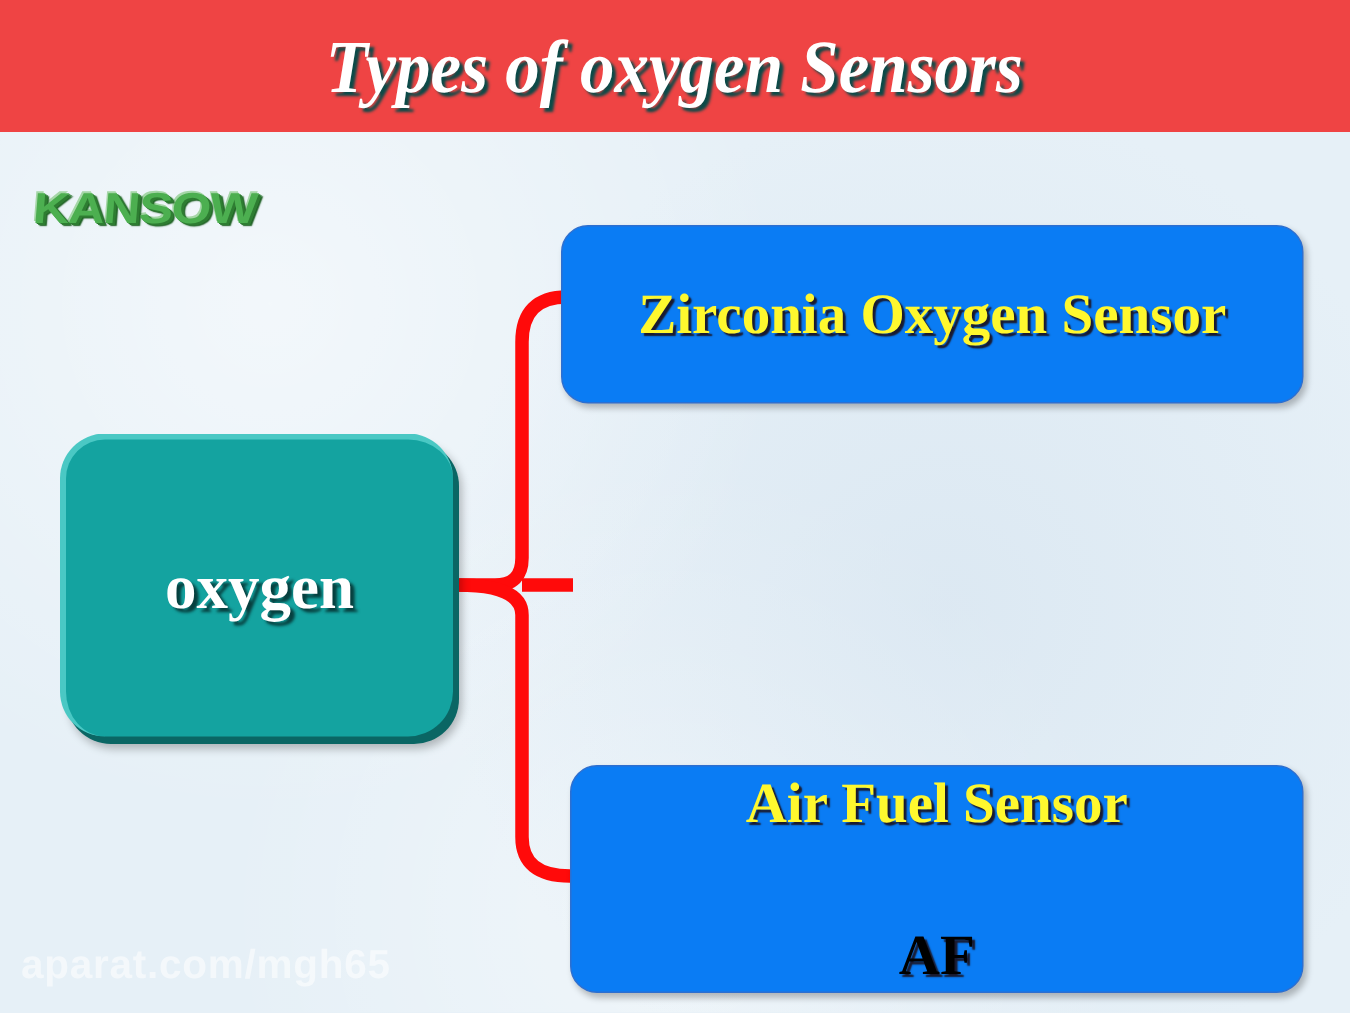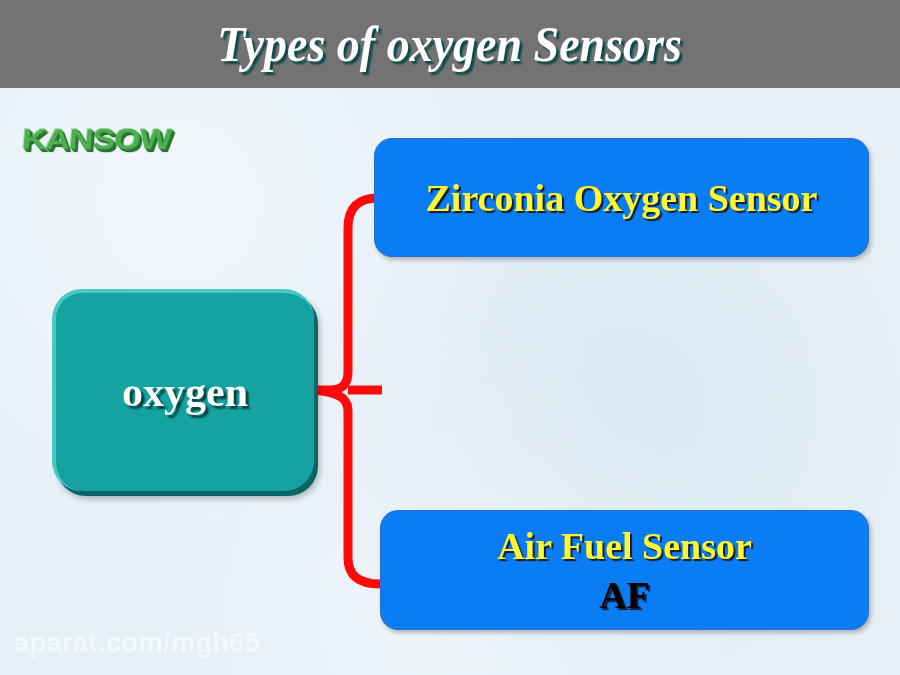--- a/index.html
+++ b/index.html
@@ -7,41 +7,41 @@
       width: 900px; height: 675px; overflow: hidden; position: relative;
       background: #e6f0f7;
       background-image:
         radial-gradient(circle at 20% 30%, rgba(255,255,255,0.5) 0, rgba(255,255,255,0) 40%),
         radial-gradient(circle at 70% 60%, rgba(210,225,238,0.5) 0, rgba(210,225,238,0) 45%),
         radial-gradient(circle at 50% 90%, rgba(255,255,255,0.4) 0, rgba(255,255,255,0) 40%);
       font-family: "Liberation Serif", serif;
     }
     .header {
       position: absolute; left: 0; top: 0; width: 900px; height: 88px;
-      background: #737373;
+      background: #ef4444;
       display: flex; align-items: center; justify-content: center;
     }
     .header-title {
       font-family: "Liberation Serif", serif;
       font-style: italic; font-weight: bold;
       font-size: 50px; color: #ffffff;
       text-shadow: 3px 3px 2px #0b4a48;
       letter-spacing: 0px;
       transform: scaleX(0.92);
     }
     .logo {
       position: absolute; left: 22px; top: 120px;
       font-family: "Liberation Sans", sans-serif; font-weight: bold;
       font-size: 34px; letter-spacing: -1px;
       color: #4caf50;
       text-shadow: 1px 1px 0 #2e7d32, 2px 2px 0 #2e7d32, 3px 3px 1px #1b5e20, -1px -1px 0 #a5d6a7;
       transform: scaleY(0.85) skewX(-4deg);
     }
     .root-box {
-      position: absolute; left: 52px; top: 289px; width: 262px; height: 202px;
+      position: absolute; left: 40px; top: 289px; width: 262px; height: 202px;
       background: #14a3a0;
       border-radius: 30px;
       border-top: 4px solid #4ac8c4;
       border-left: 4px solid #4ac8c4;
       box-shadow: 4px 5px 0 #0a6664, 6px 8px 6px rgba(0,0,0,0.25);
       display: flex; flex-direction: column; align-items: center; justify-content: center;
       box-sizing: border-box;
     }
     .root-line {
       font-family: "Liberation Serif", serif; font-weight: bold;
@@ -50,22 +50,22 @@
     }
     .child-box {
       position: absolute;
       background: #0a7cf4;
       border-radius: 18px;
       border: 1px solid #2d6fd0;
       box-shadow: 2px 3px 4px rgba(0,0,0,0.25);
       display: flex; flex-direction: column; align-items: center; justify-content: center;
       box-sizing: border-box;
     }
-    .child-box.top { left: 374px; top: 138px; width: 495px; height: 119px; }
-    .child-box.bottom { left: 380px; top: 510px; width: 489px; height: 120px; }
+    .child-box.top { left: 374px; top: 150px; width: 495px; height: 119px; }
+    .child-box.bottom { left: 380px; top: 510px; width: 489px; height: 152px; justify-content: space-between; }
     .child-label {
       font-family: "Liberation Serif", serif; font-weight: bold;
       font-size: 38px; line-height: 50px; color: #fff82e;
       text-shadow: 2px 2px 1px #1a1a2e;
     }
     .child-sub {
       font-family: "Liberation Serif", serif; font-weight: bold;
       font-size: 38px; line-height: 48px; color: #000000;
       text-shadow: 2px 2px 1px #1a1a2e;
     }

